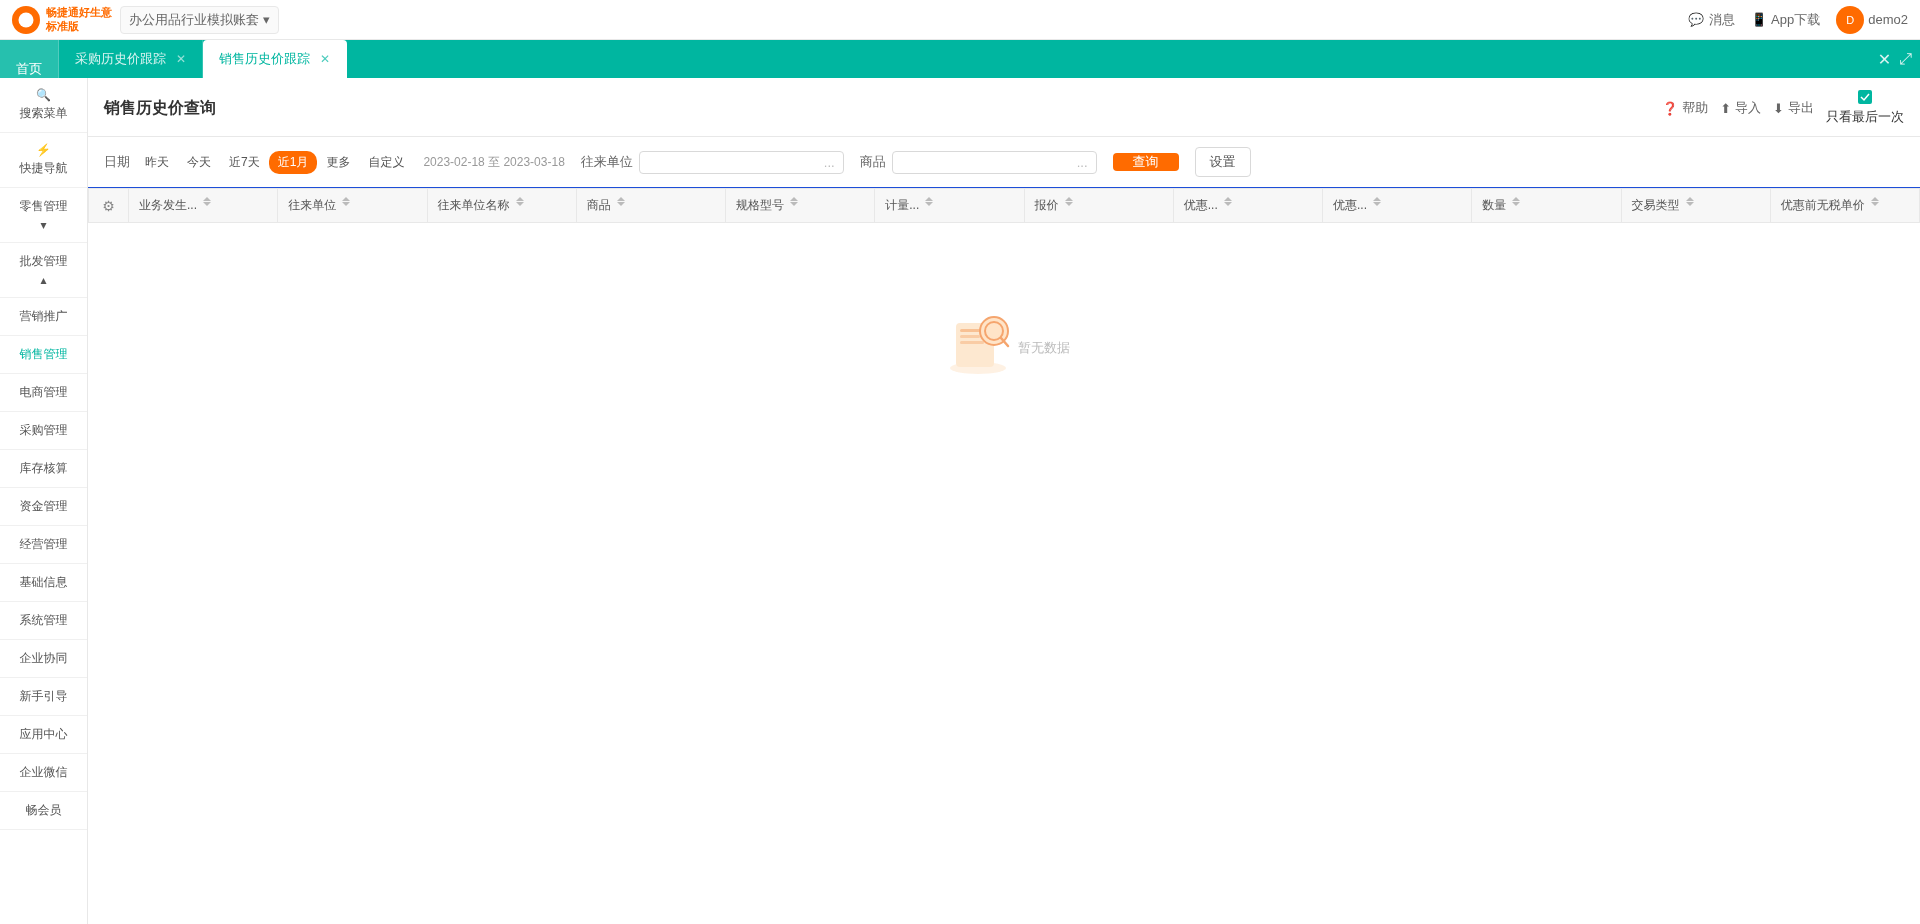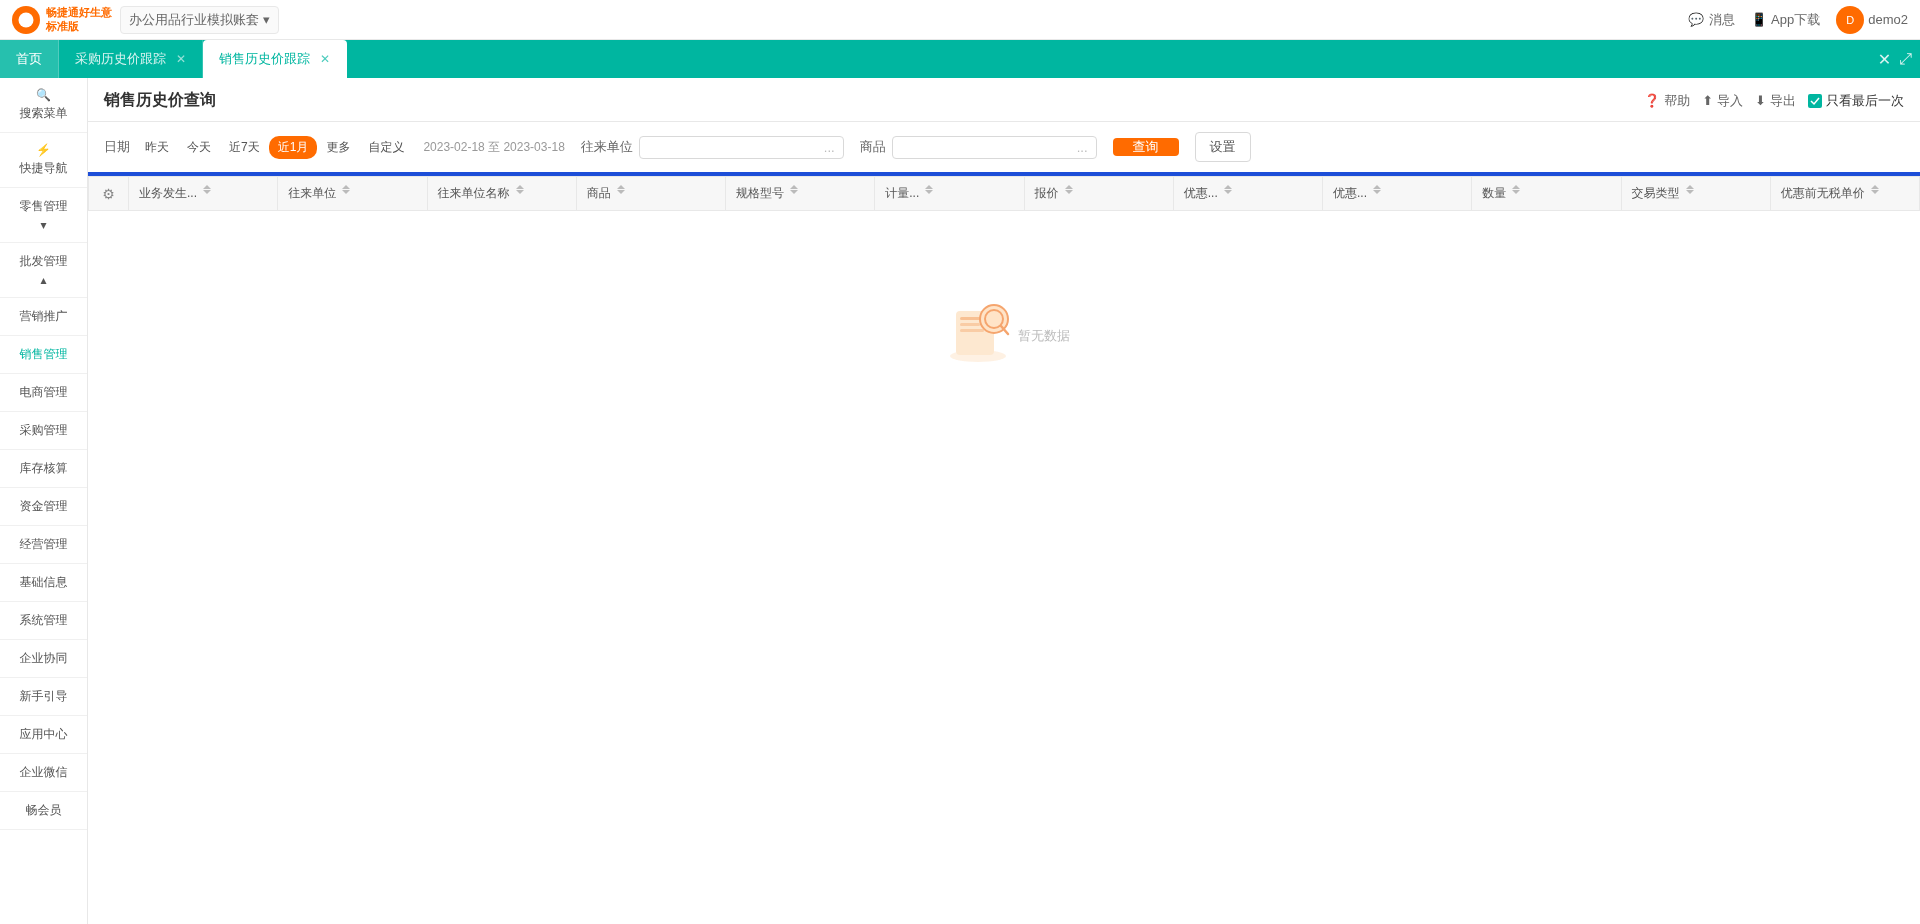--- a/index.html
+++ b/index.html
@@ -39,21 +39,21 @@
       height: 38px;
       display: flex;
       align-items: center;
       padding: 0 16px;
       cursor: pointer;
       font-size: 13px;
       color: rgba(255,255,255,0.85);
       gap: 6px;
       border-right: 1px solid rgba(255,255,255,0.2);
     }
-    .tab-item.home { background: rgba(255,255,255,0.15); color: #fff; }
+    .tab-item.home { background: rgba(255,255,255,0.15); color: #fff; align-items: flex-end; }
     .tab-item.active { background: #fff; color: #00b6a0; border-radius: 4px 4px 0 0; }
     .tab-close { font-size: 12px; color: inherit; cursor: pointer; opacity: 0.7; margin-left: 4px; }
     .tabs-bar-right { margin-left: auto; display: flex; align-items: center; padding-right: 8px; gap: 8px; }
     .tabs-bar-right-btn { color: rgba(255,255,255,0.85); cursor: pointer; font-size: 16px; }
 
     
     .main-layout { display: flex; flex: 1; overflow: hidden; }
 
     
     .sidebar {
@@ -96,39 +96,39 @@
       margin-bottom: 10px;
     }
     .page-title { font-size: 16px; font-weight: bold; color: #333; }
     .page-actions { display: flex; align-items: center; gap: 12px; }
     .page-action-btn { display: flex; align-items: center; gap: 4px; color: #666; font-size: 13px; cursor: pointer; }
 
     
     .filter-bar {
       background: #fff;
       padding: 10px 16px;
-      border-bottom: 4px solid #1d4ed8;
+      border-bottom: 1px solid #1d4ed8;
       flex-shrink: 0;
       display: flex;
       align-items: center;
       gap: 16px;
       flex-wrap: wrap;
     }
     .filter-group { display: flex; align-items: center; gap: 6px; }
     .filter-label { color: #666; font-size: 13px; white-space: nowrap; }
     .date-btns { display: flex; align-items: center; gap: 0; }
     .date-btn { padding: 2px 8px; border-radius: 3px; cursor: pointer; font-size: 12px; color: #555; border: 1px solid transparent; }
     .date-btn.active { background: #ff6b00; color: #fff; border-radius: 10px; }
     .date-range-text { font-size: 12px; color: #999; margin-left: 4px; }
     .filter-input-wrap { display: flex; align-items: center; border: 1px solid #d9d9d9; border-radius: 4px; padding: 3px 8px; min-width: 180px; background: #fff; }
     .filter-input { border: none; outline: none; font-size: 13px; flex: 1; color: #333; }
     .filter-dots { color: #bbb; cursor: pointer; font-size: 13px; }
     .query-btn { background: #ff6b00; color: #fff; border: none; padding: 0 20px; border-radius: 4px; cursor: pointer; font-size: 13px; }
     .setting-btn { border: 1px solid #d9d9d9; background: #fff; color: #555; padding: 5px 14px; border-radius: 4px; cursor: pointer; font-size: 13px; }
-    .checkbox-wrap { display: flex; align-items: center; gap: 4px; cursor: pointer; }
+    .checkbox-wrap { display: flex; align-items: center; gap: 4px; cursor: pointer; flex-direction: column; }
     .checkbox-checked { width: 14px; height: 14px; background: #00b6a0; border-radius: 2px; display: flex; align-items: center; justify-content: center; }
     .checkbox-checked svg { width: 10px; height: 10px; fill: #fff; }
 
     
     .table-area { flex: 1; overflow: auto; padding: 0; background: #fff; margin: 0; }
     .data-table { width: 100%; border-collapse: collapse; table-layout: fixed; }
     .data-table th {
       background: #f7f7f7;
       border: 1px solid #e8e8e8;
       padding: 8px 10px;

